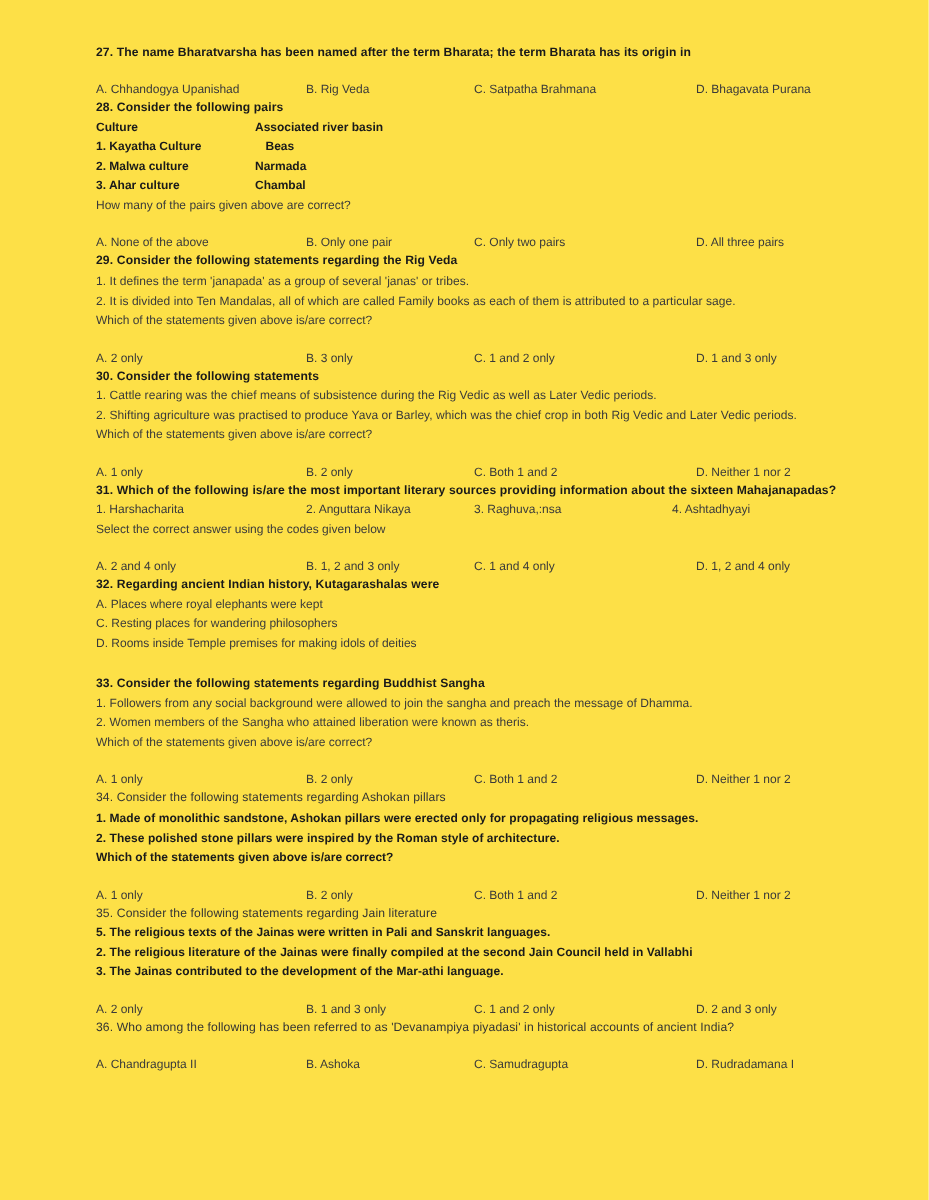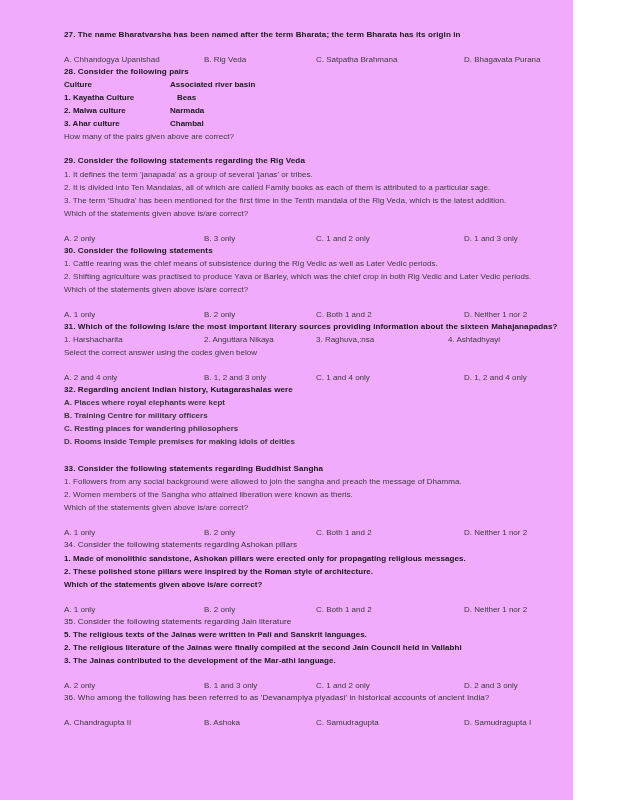--- a/index.html
+++ b/index.html
@@ -9,23 +9,23 @@
   }
   body {
     width: 619px;
     height: 800px;
     font-family: "Liberation Sans", "DejaVu Sans", sans-serif;
     color: #231f20;
     overflow: hidden;
   }
   #page {
     position: relative;
-    width: 573px;
+    width: 619px;
     height: 800px;
-    background: #f0abfc;
+    background: #fde047;
     padding: 0;
     box-sizing: border-box;
   }
   .doc {
     position: absolute;
     left: 64px;
     top: 28px;
     width: 500px;
   }
   .q-block {
@@ -98,21 +98,20 @@
   .lc0 { position: absolute; left: 0px; top: 0; white-space: nowrap; }
   .lc1 { position: absolute; left: 140px; top: 0; white-space: nowrap; }
   .lc2 { position: absolute; left: 252px; top: 0; white-space: nowrap; }
   .lc3 { position: absolute; left: 384px; top: 0; white-space: nowrap; text-align: center; }
   .gap-md { height: 11px; }
   .gap-lg { height: 14px; }
   .choice-line {
     font-size: 8.0px;
     line-height: 13.0px;
     color: #3a3a3a;
-    font-weight: bold;
   }
 </style>
 </head>
 <body>
 
 <div id="page">
   <div class="doc">
 
     <div class="q-block">
       <div class="q-stem">27. The name Bharatvarsha has been named after the term Bharata; the term Bharata has its origin in</div>
@@ -137,28 +136,33 @@
       </div>
       <div class="pairs-row">
         <span class="pc0">2. Malwa culture</span>
         <span class="pc1">Narmada</span>
       </div>
       <div class="pairs-row">
         <span class="pc0">3. Ahar culture</span>
         <span class="pc1">Chambal</span>
       </div>
       <div class="ask">How many of the pairs given above are correct?</div>
+      <div class="opts">
+        <span class="opt c0">A. None of the above</span>
+        <span class="opt c1">B.  Only one pair</span>
+        <span class="opt c2">C. Only two pairs</span>
+        <span class="opt c3">D.  All three pairs</span>
+      </div>
     </div>
     <div class="gap-md"></div>
 
     <div class="q-block">
       <div class="q-stem">29. Consider the following statements regarding the Rig Veda</div>
       <div class="stmt">1. It defines the term 'janapada' as a group of several 'janas' or tribes.</div>
       <div class="stmt">2. It is divided into Ten Mandalas, all of which are called Family books as each of them is attributed to a particular sage.</div>
-      <div class="stmt">3. The term 'Shudra' has been mentioned for the first time in the Tenth mandala of the Rig Veda, which is the latest addition.</div>
       <div class="ask">Which of the statements given above is/are correct?</div>
       <div class="opts">
         <span class="opt c0">A. 2 only</span>
         <span class="opt c1">B. 3 only</span>
         <span class="opt c2">C. 1 and 2 only</span>
         <span class="opt c3">D.  1 and 3 only</span>
       </div>
     </div>
     <div class="gap-md"></div>
 
@@ -190,21 +194,20 @@
         <span class="opt c1">B. 1, 2 and 3 only</span>
         <span class="opt c2">C. 1 and 4 only</span>
         <span class="opt c3">D. 1, 2 and 4 only</span>
       </div>
     </div>
     <div class="gap-md"></div>
 
     <div class="q-block">
       <div class="q-stem">32.  Regarding ancient  Indian  history,  Kutagarashalas were</div>
       <div class="choice-line">A.  Places where royal elephants were kept</div>
-      <div class="choice-line">B. Training  Centre for military officers</div>
       <div class="choice-line">C. Resting places for wandering philosophers</div>
       <div class="choice-line">D. Rooms inside Temple premises for making idols of deities</div>
     </div>
     <div class="gap-lg"></div>
 
     <div class="q-block">
       <div class="q-stem">33. Consider the following statements regarding Buddhist Sangha</div>
       <div class="stmt">1. Followers from any social background were allowed to join the sangha and preach the message of Dhamma.</div>
       <div class="stmt">2. Women members of the Sangha who attained liberation were known as theris.</div>
       <div class="ask">Which of the statements given above is/are correct?</div>
@@ -244,18 +247,18 @@
       </div>
     </div>
     <div class="gap-md"></div>
 
     <div class="q-block">
       <div class="q-stem plain">36.  Who among the following has been referred to as 'Devanampiya piyadasi' in historical accounts of ancient India?</div>
       <div class="opts">
         <span class="opt c0">A. Chandragupta II</span>
         <span class="opt c1">B. Ashoka</span>
         <span class="opt c2">C. Samudragupta</span>
-        <span class="opt c3">D.  Samudragupta I</span>
+        <span class="opt c3">D.  Rudradamana I</span>
       </div>
     </div>
 
   </div>
 </div>
 
 </body></html>

